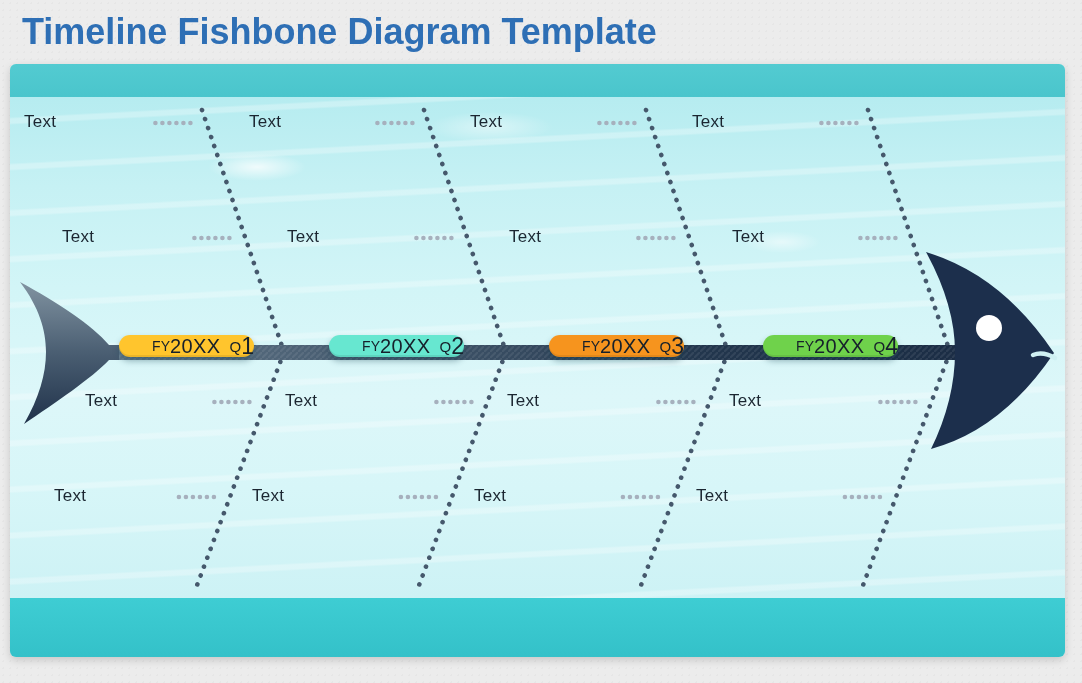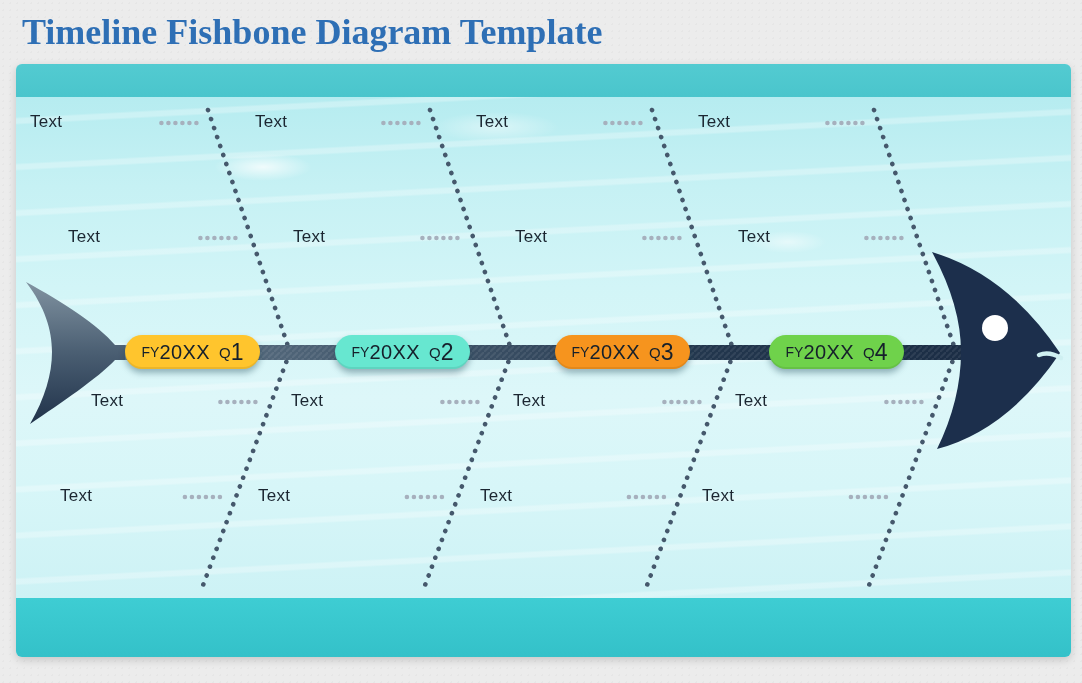--- a/index.html
+++ b/index.html
@@ -4,24 +4,24 @@
 <style>
   html,body{margin:0;padding:0;}
   .page{
     position:relative;width:1082px;height:683px;overflow:hidden;
     background:var(--page_background,#ECECEC);
     background-image:radial-gradient(rgba(0,0,0,.025) 1px, transparent 1px);
     background-size:7px 7px;
     font-family:"Liberation Sans", sans-serif;
   }
   header{position:absolute;left:0;top:0;width:100%;height:64px;display:flex;align-items:center;}
-  h1{margin:0 0 0 22px;font-size:36px;font-weight:bold;color:var(--title_text,#2E6FB5);letter-spacing:0;font-family:Liberation Serif, serif;}
+  h1{margin:0 0 0 22px;font-size:36px;font-weight:bold;color:var(--title_text,#2E6FB5);letter-spacing:0;}
 
   .canvas{
-    position:absolute;left:16px;top:64px;width:1055px;height:593px;
+    position:absolute;left:10px;top:64px;width:1055px;height:593px;
     border-radius:6px;overflow:hidden;
     box-shadow:0 3px 8px rgba(0,0,0,.16);
     background:#c9f2f4;
   }
   .band-top{position:absolute;left:0;top:0;width:100%;height:33px;
     background:linear-gradient(180deg,var(--water_top_band,#53CBD1),#4ac5cc);}
   .water-mid{position:absolute;left:0;top:33px;width:100%;height:501px;
     background:
       radial-gradient(70px 20px at 247px 70px, rgba(255,255,255,.75), rgba(255,255,255,0) 70%),
       radial-gradient(55px 16px at 772px 145px, rgba(255,255,255,.5), rgba(255,255,255,0) 70%),
@@ -37,22 +37,22 @@
   .spine{fill:url(#spineGrad);}
   .spine-hatch{fill:url(#hatch);}
   .head{fill:var(--fish_body,#1C2F4C);}
   .tail{fill:url(#tailGrad);}
   .eye{fill:var(--eye,#FFFFFF);}
   .mouth{fill:none;stroke:#cff0f2;stroke-width:4.5;stroke-linecap:round;}
 
   .t{position:absolute;transform:translateY(-54%);font-size:17px;color:var(--label_text,#1B2631);
      letter-spacing:.3px;white-space:nowrap;cursor:text;}
 
-  .pill{position:absolute;top:271px;width:135px;height:34px;border-radius:17px;
-    display:flex;align-items:center;justify-content:center;
+  .pill{position:absolute;top:271px;width:135px;height:22px;border-radius:17px;
+    display:flex;align-items:center;justify-content:flex-end;
     box-shadow:0 4px 6px rgba(21,66,82,.38), inset 0 -2px 0 rgba(0,0,0,.08);
     color:var(--pill_text,#16202B);cursor:pointer;}
   .pill .fy{font-size:14px;}
   .pill .yr{font-size:20px;letter-spacing:.4px;}
   .pill .q{font-size:15px;margin-left:9px;}
   .pill .qn{font-size:23px;}
 </style>
 </head>
 <body>
 

